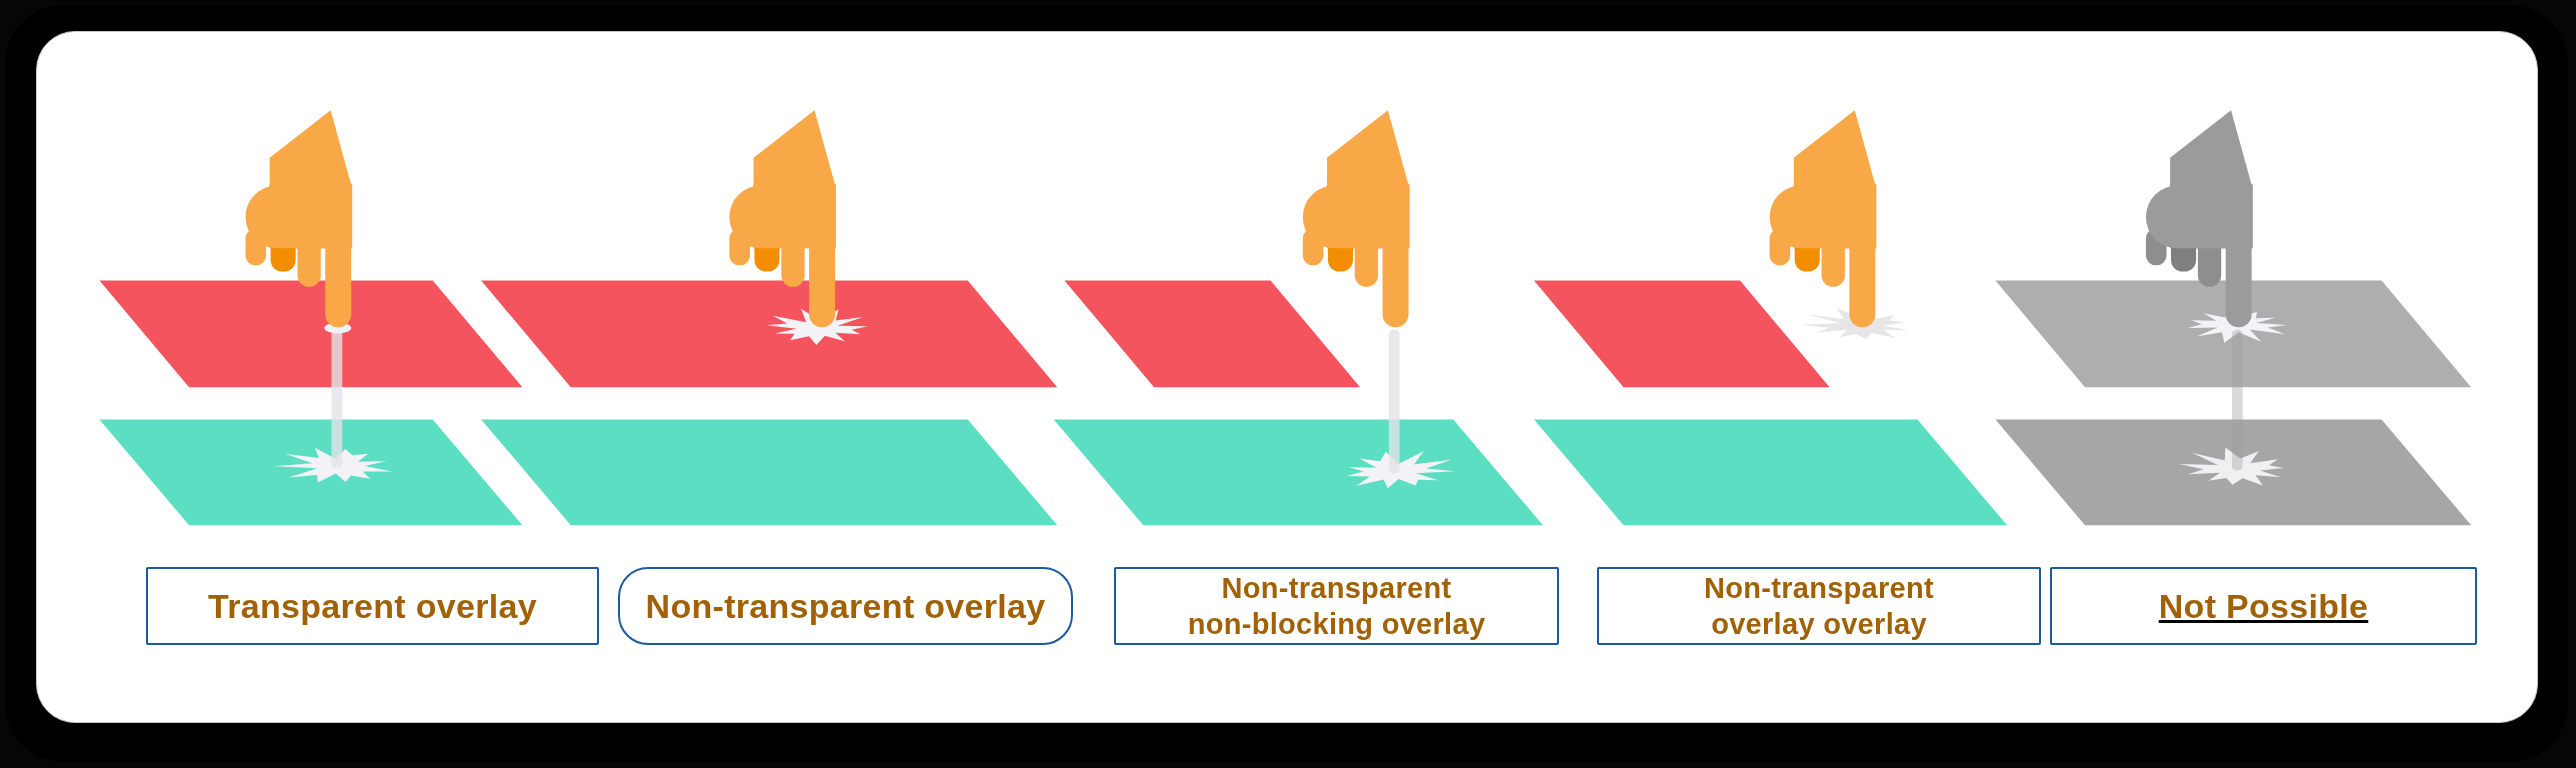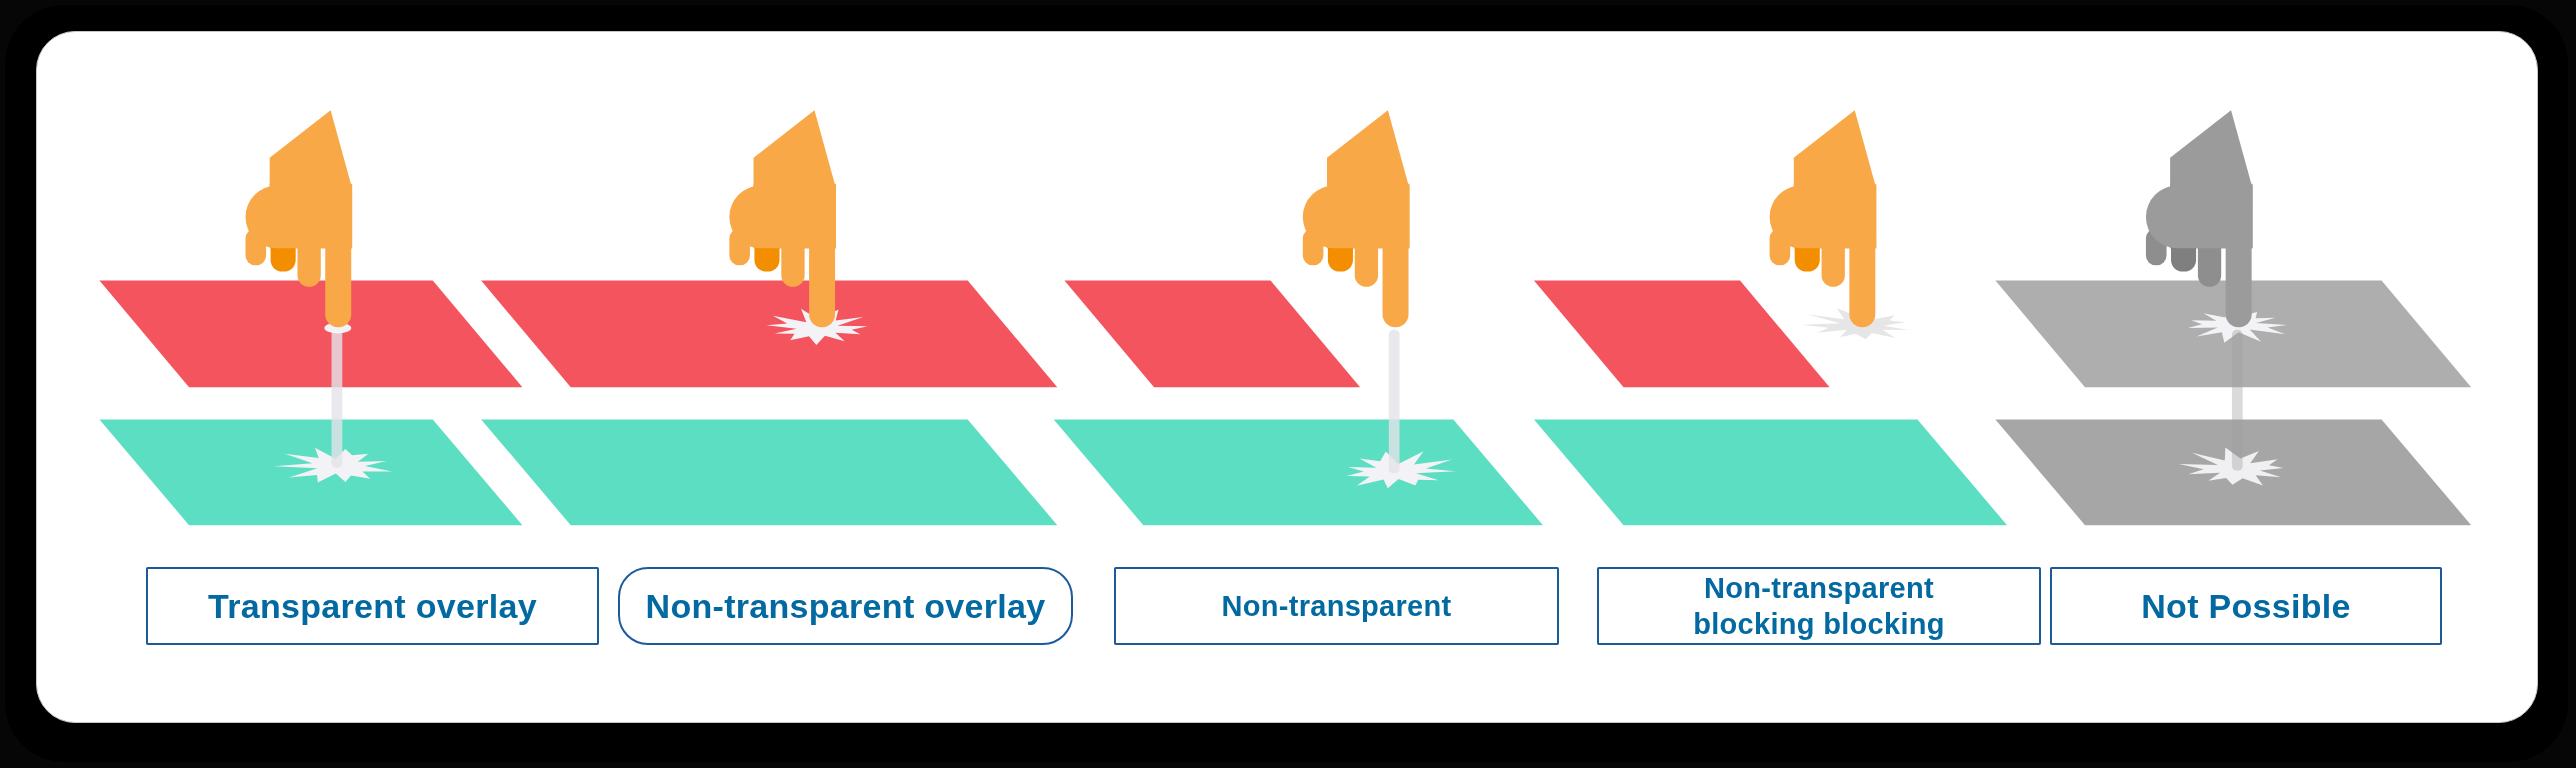--- a/index.html
+++ b/index.html
@@ -18,21 +18,21 @@
     box-sizing:border-box;
   }
   #art{position:absolute;left:0;top:0;width:2576px;height:769px;}
   .label-box{
     position:absolute;top:567px;height:78px;box-sizing:border-box;
     border:2.7px solid #1d5a9c;background:#ffffff;border-radius:1.8px;
     display:flex;flex-direction:column;align-items:center;justify-content:center;
     text-align:center;
   }
   .label-line{
-    color:#0369a1;font-weight:bold;white-space:nowrap;letter-spacing:0.3px;
+    color:#a16207;font-weight:bold;white-space:nowrap;letter-spacing:0.3px;
   }
   .one-line .label-line{font-size:34px;line-height:39px;}
   .two-line .label-line{font-size:29px;line-height:36px;}
 </style>
 </head>
 <body>
 
 <div id="frame"></div>
 <div id="card"></div>
 <svg id="art" viewBox="0 0 2875 858" xmlns="http://www.w3.org/2000/svg">
@@ -114,22 +114,23 @@
   </svg>
 <div id="labels">
     <div class="label-box one-line" style="left: 146px; width: 453px;">
       <div class="label-line">Transparent overlay</div>
     </div>
     <div class="label-box one-line" style="left: 618px; width: 455px; border-radius: 30px;">
       <div class="label-line">Non-transparent overlay</div>
     </div>
     <div class="label-box two-line" style="left: 1114px; width: 445px;">
       <div class="label-line">Non-transparent</div>
+      <div class="label-line">non-blocking overlay</div>
     </div>
     <div class="label-box two-line" style="left: 1597px; width: 444px;">
       <div class="label-line">Non-transparent</div>
-      <div class="label-line">blocking blocking</div>
+      <div class="label-line">overlay overlay</div>
     </div>
-    <div class="label-box one-line" style="left: 2050px; width: 392px;">
+    <div class="label-box one-line" style="left: 2050px; width: 427px; text-decoration: underline;">
       <div class="label-line">Not Possible</div>
     </div>
   </div>
 
 
 </body></html>

